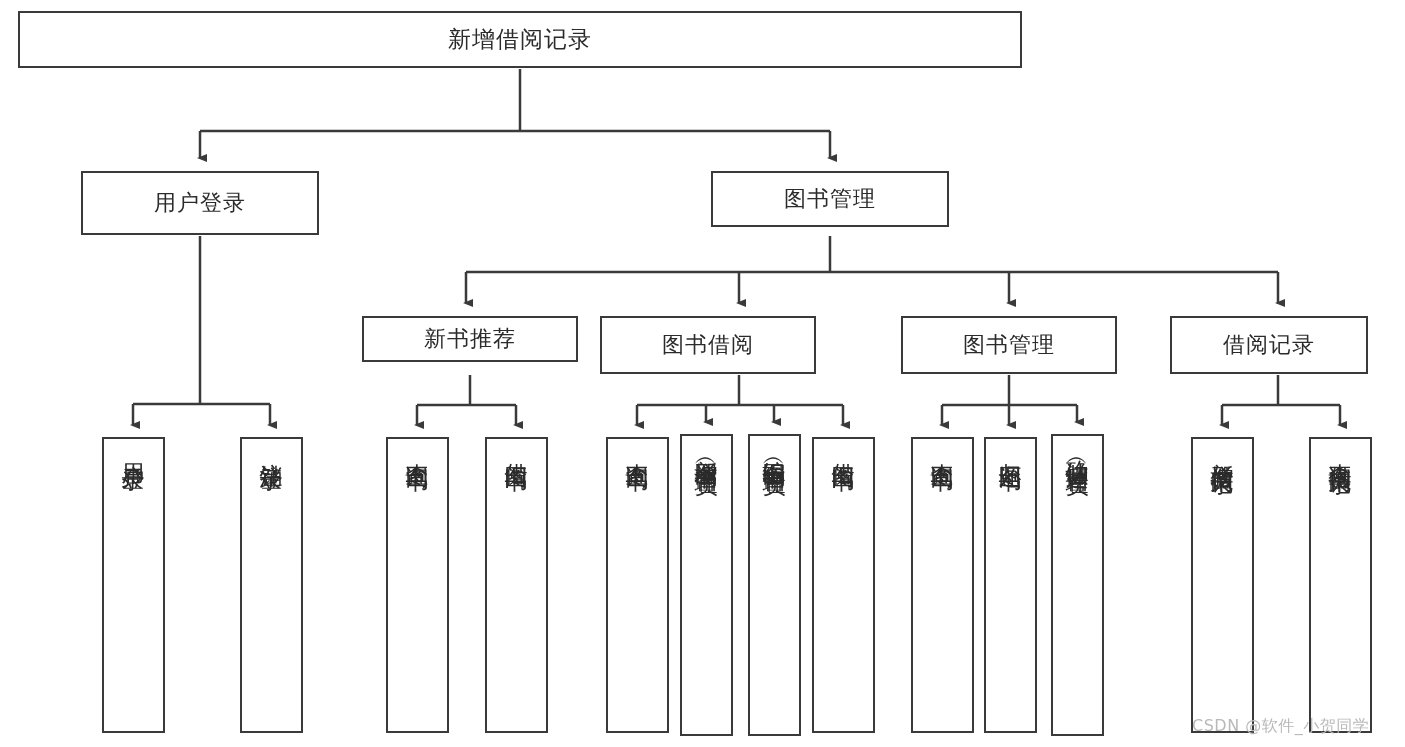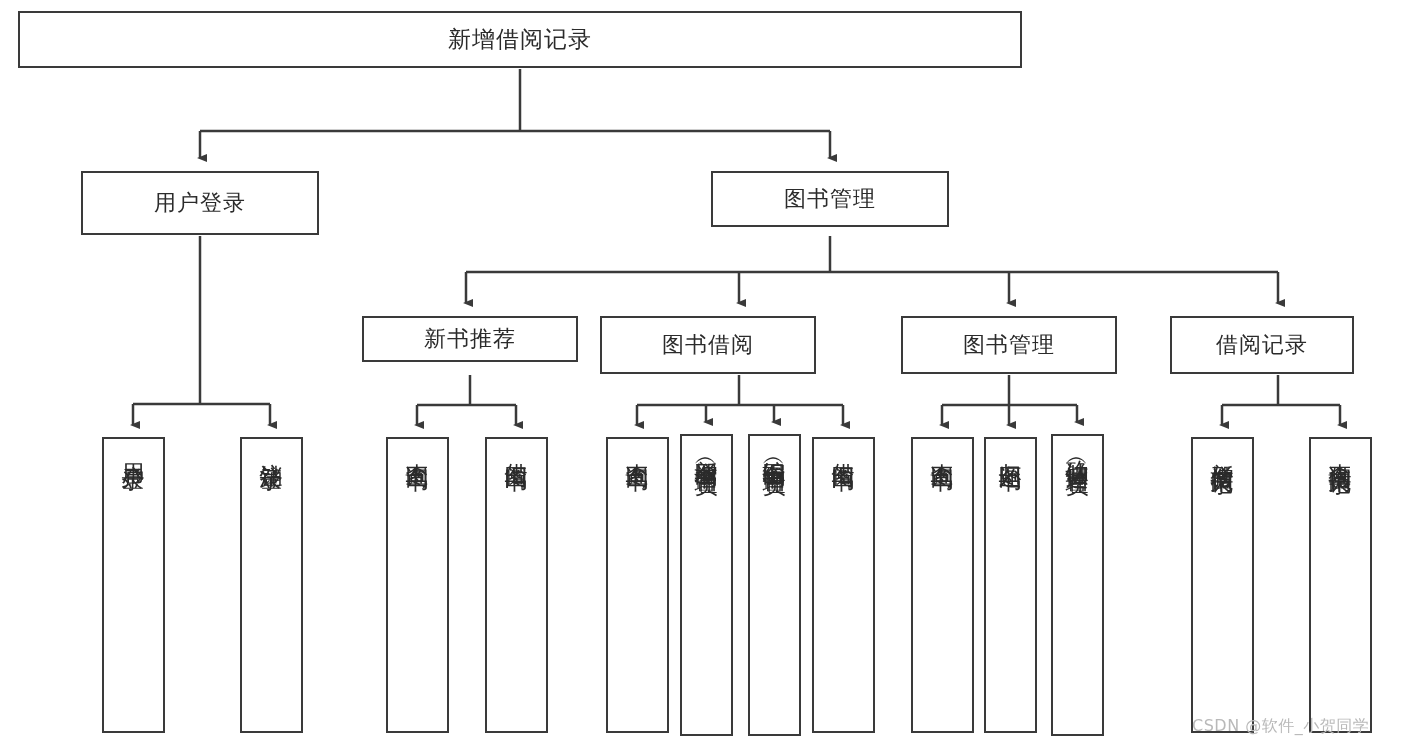--- a/index.html
+++ b/index.html
@@ -116,21 +116,21 @@
 
   <div class="node h-node" style="left:362px;top:316px;width:216px;height:46px;">
     <span class="lbl">新书推荐</span>
   </div>
   <div class="node h-node" style="left:600px;top:316px;width:216px;height:58px;">
     <span class="lbl">图书借阅</span>
   </div>
   <div class="node h-node" style="left:901px;top:316px;width:216px;height:58px;">
     <span class="lbl">图书管理</span>
   </div>
-  <div class="node h-node" style="left:1170px;top:316px;width:184px;height:58px;">
+  <div class="node h-node" style="left:1170px;top:316px;width:198px;height:58px;">
     <span class="lbl">借阅记录</span>
   </div>
 
   <div class="node v-node" style="left:102px;top:437px;width:63px;height:296px;">
     <span class="lbl">用户登录</span>
   </div>
   <div class="node v-node" style="left:240px;top:437px;width:63px;height:296px;">
     <span class="lbl">注销登录</span>
   </div>
 

